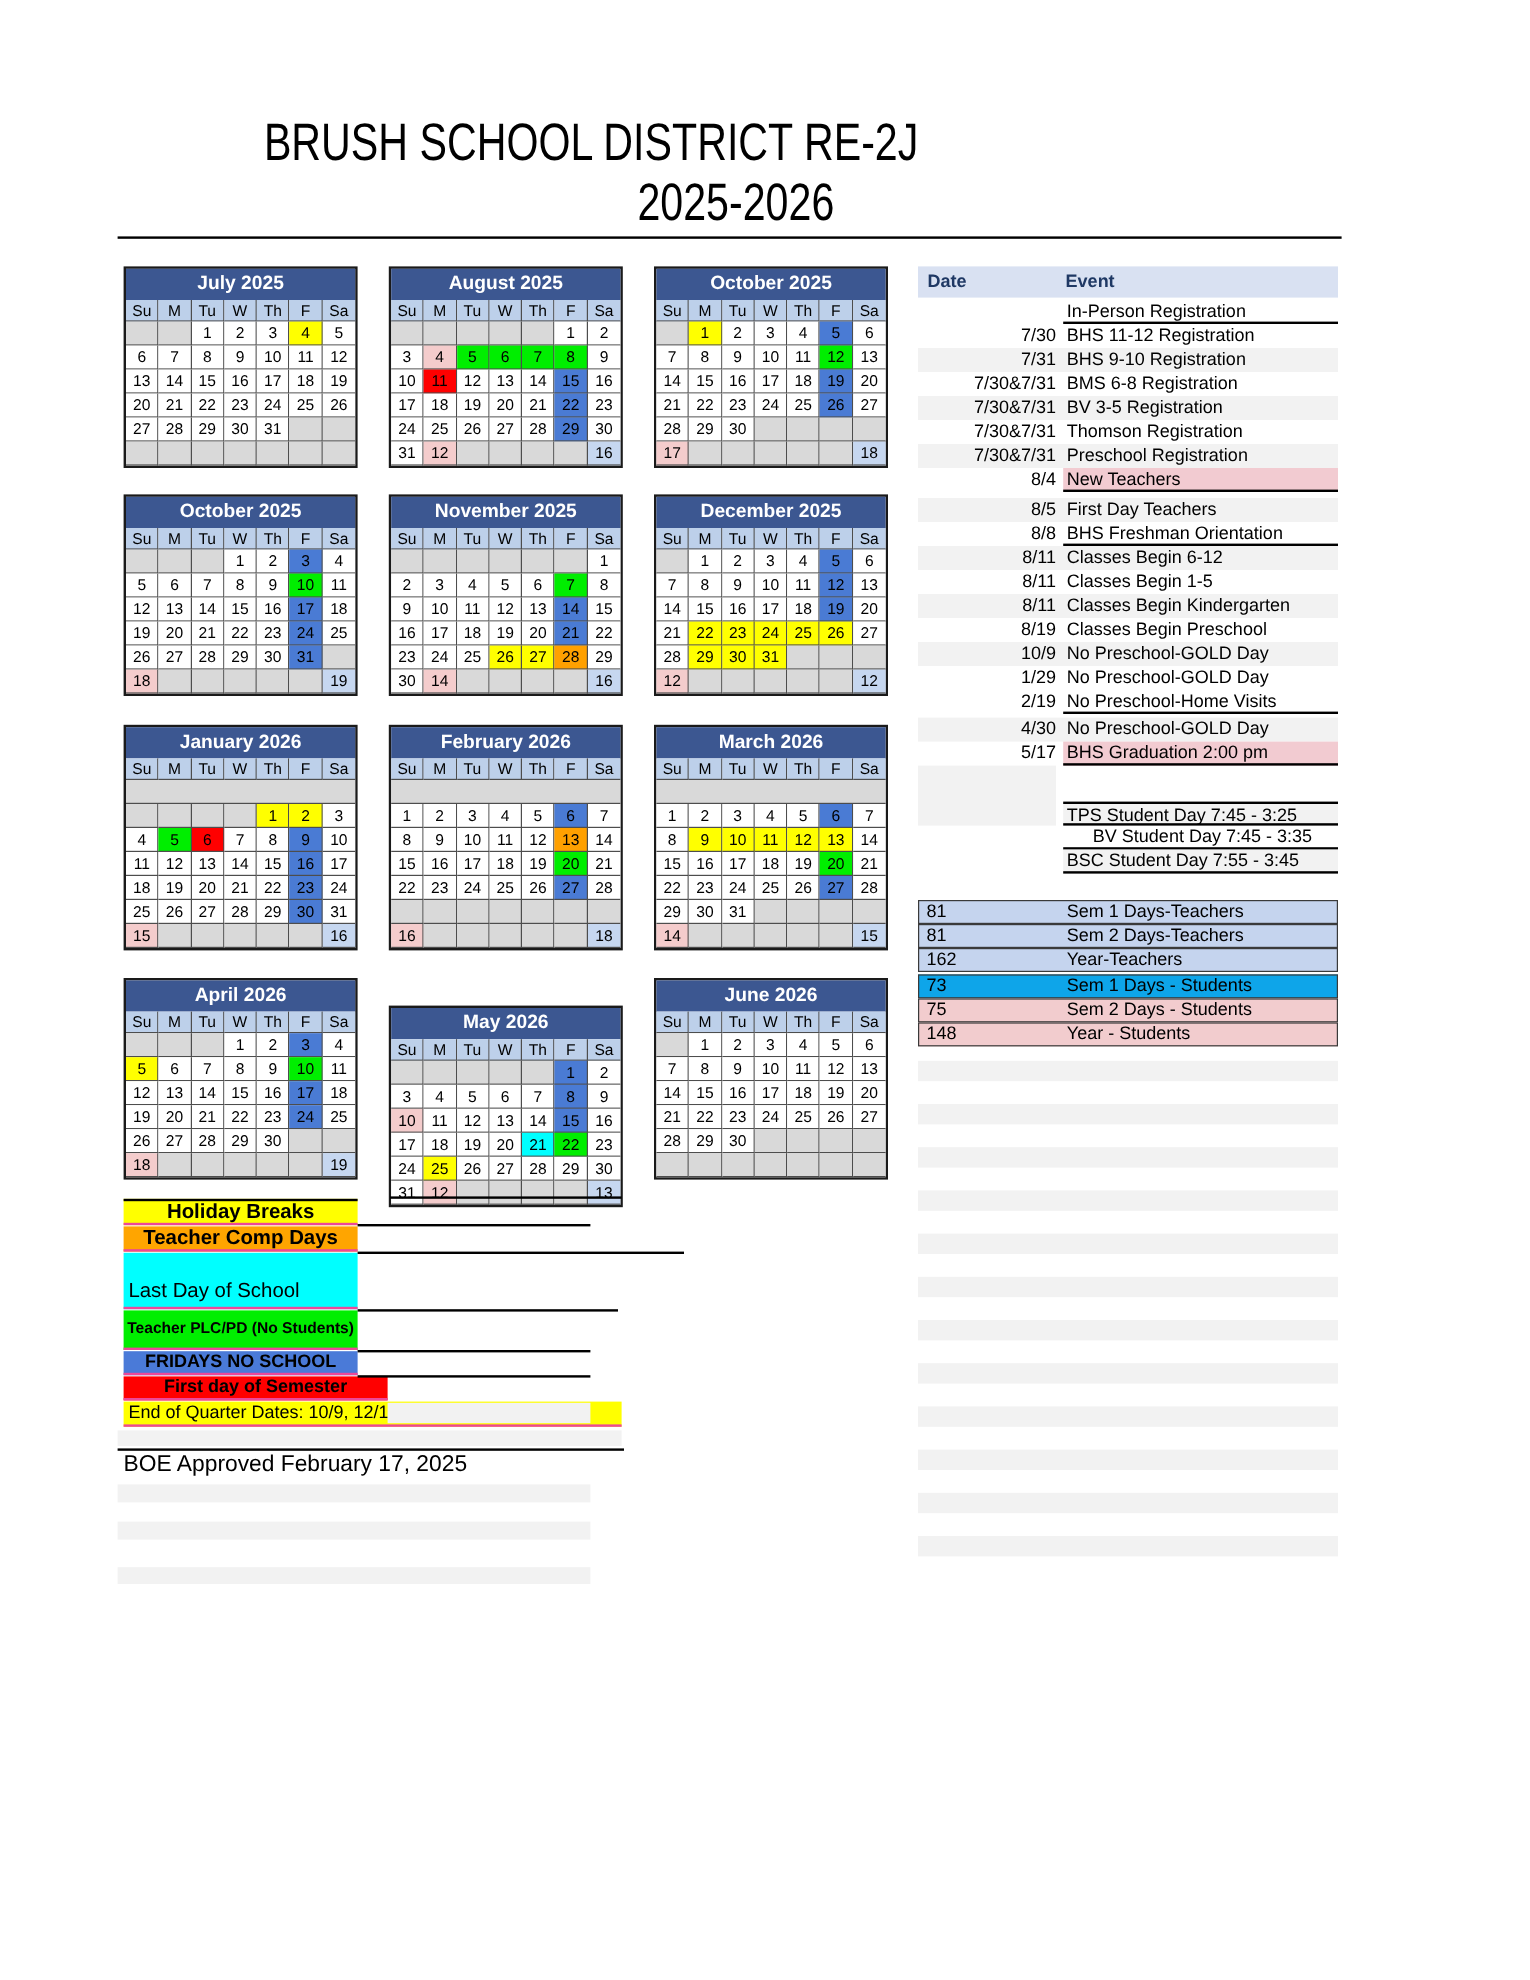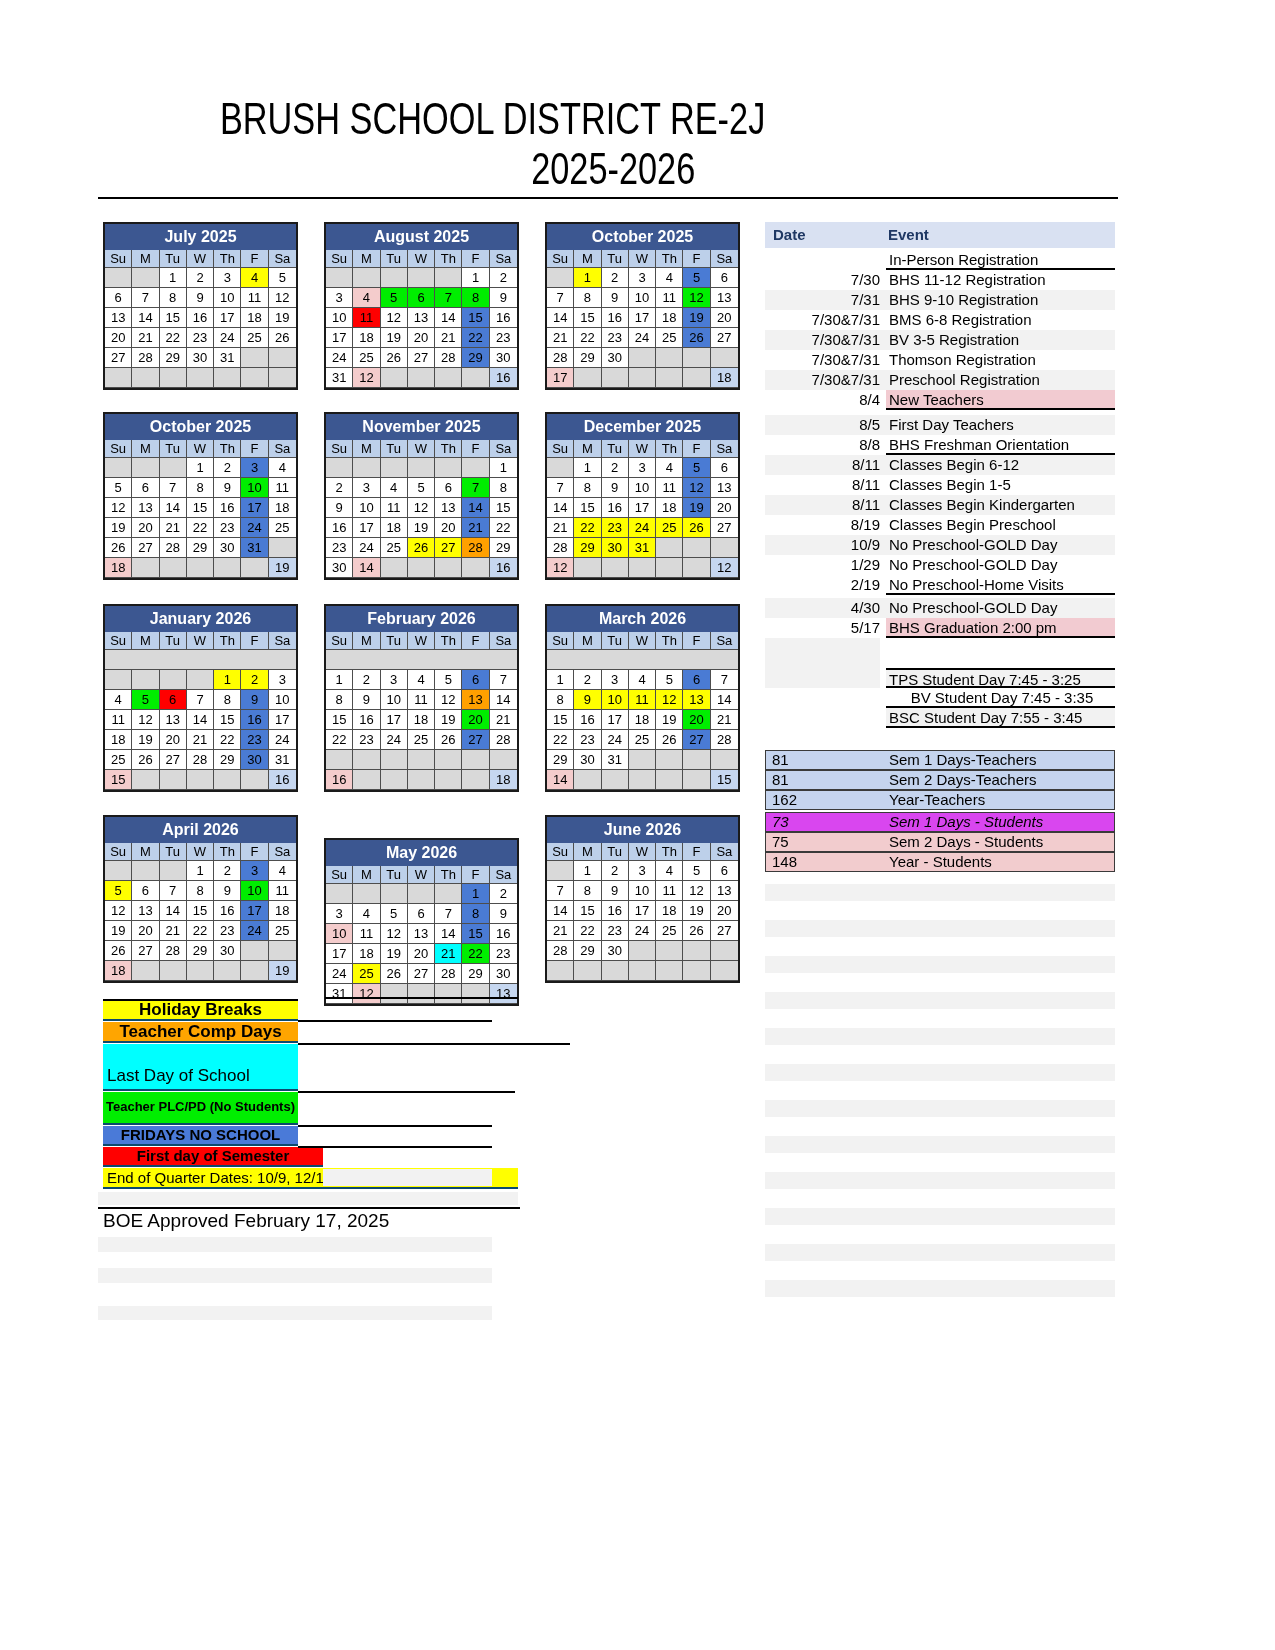--- a/index.html
+++ b/index.html
@@ -26,21 +26,21 @@
   .erow{position:absolute;left:765px;width:350px;height:20px;font-size:15px}
   .edate{position:absolute;left:0;top:0;width:115px;height:20px;text-align:right;line-height:20px}
   .elabel{position:absolute;left:121px;top:0;width:229px;height:20px;line-height:20px;padding-left:3px;box-sizing:border-box;white-space:nowrap}
   .ul{border-bottom:2px solid #000}
   .tl{border-top:2px solid #000}
   .crow{position:absolute;left:765px;width:350px;height:20px;border:1px solid #3a3a3a;box-sizing:border-box;font-size:15px;line-height:18px}
   .cval{position:absolute;left:6px}
   .clab{position:absolute;left:123px}
   
   .lgitem{position:absolute;left:103px;box-sizing:border-box;display:flex;align-items:center;
-          justify-content:center;border-bottom:2px solid #0c4a6e;text-align:center;line-height:1.15}
+          justify-content:center;border-bottom:2px solid #ec4899;text-align:center;line-height:1.15}
   .boe{position:absolute;left:103px;top:1210px;font-size:19px}
   .stripe{position:absolute;background:#F2F2F2}
   .line{position:absolute;height:2px;background:#000}
 </style>
 </head>
 <body>
 
 <div class="title1"><span>BRUSH SCHOOL DISTRICT RE-2J</span></div>
 <div class="title2"><span>2025-2026</span></div>
 <div class="rule"></div>
@@ -940,21 +940,21 @@
       <div class="clab">Sem 1 Days-Teachers</div>
     </div>
     <div class="crow" style="top: 770px; background: rgb(197, 212, 238);">
       <div class="cval">81</div>
       <div class="clab">Sem 2 Days-Teachers</div>
     </div>
     <div class="crow" style="top: 790px; background: rgb(197, 212, 238);">
       <div class="cval">162</div>
       <div class="clab">Year-Teachers</div>
     </div>
-    <div class="crow" style="top: 812px; background: #d946ef; font-style: italic;">
+    <div class="crow" style="top: 812px; background: #0ea5e9;">
       <div class="cval">73</div>
       <div class="clab">Sem 1 Days - Students</div>
     </div>
     <div class="crow" style="top: 832px; background: rgb(242, 204, 206);">
       <div class="cval">75</div>
       <div class="clab">Sem 2 Days - Students</div>
     </div>
     <div class="crow" style="top: 852px; background: rgb(242, 204, 206);">
       <div class="cval">148</div>
       <div class="clab">Year - Students</div>

